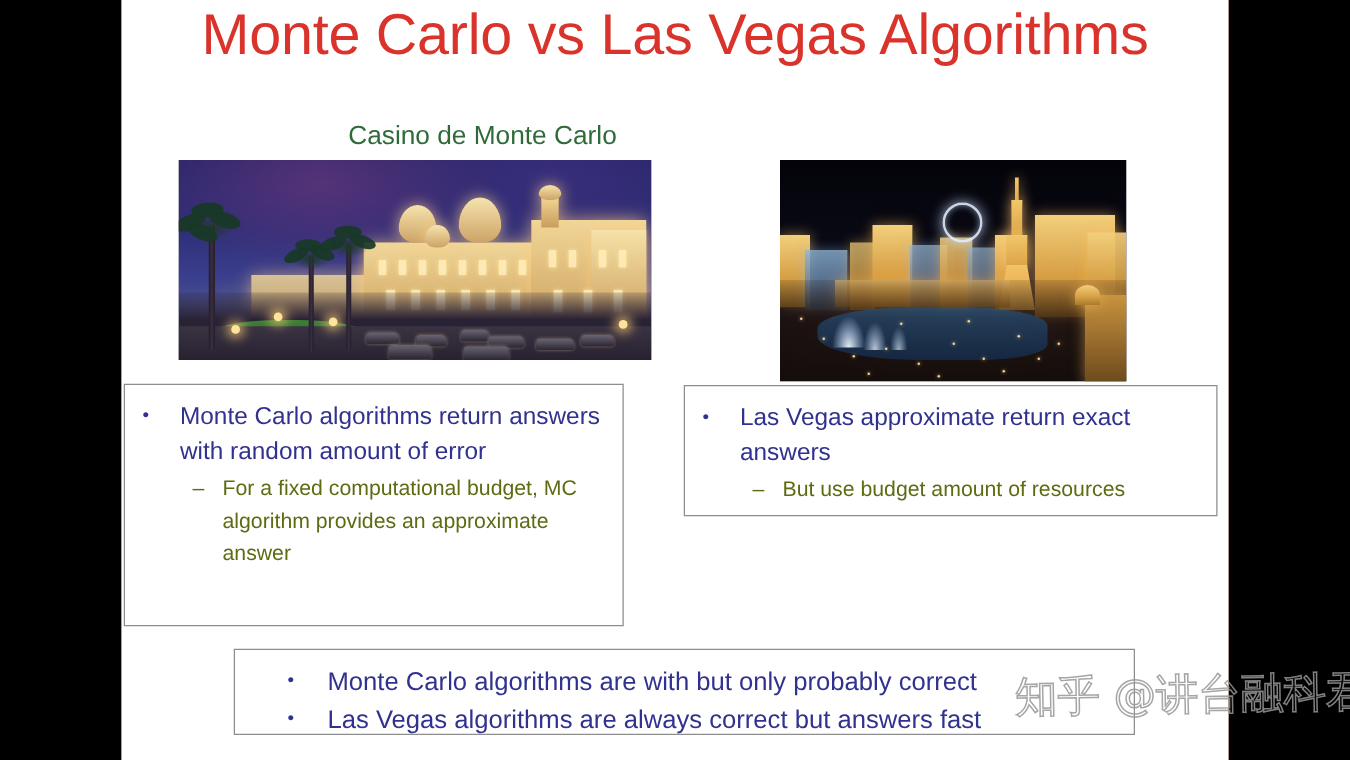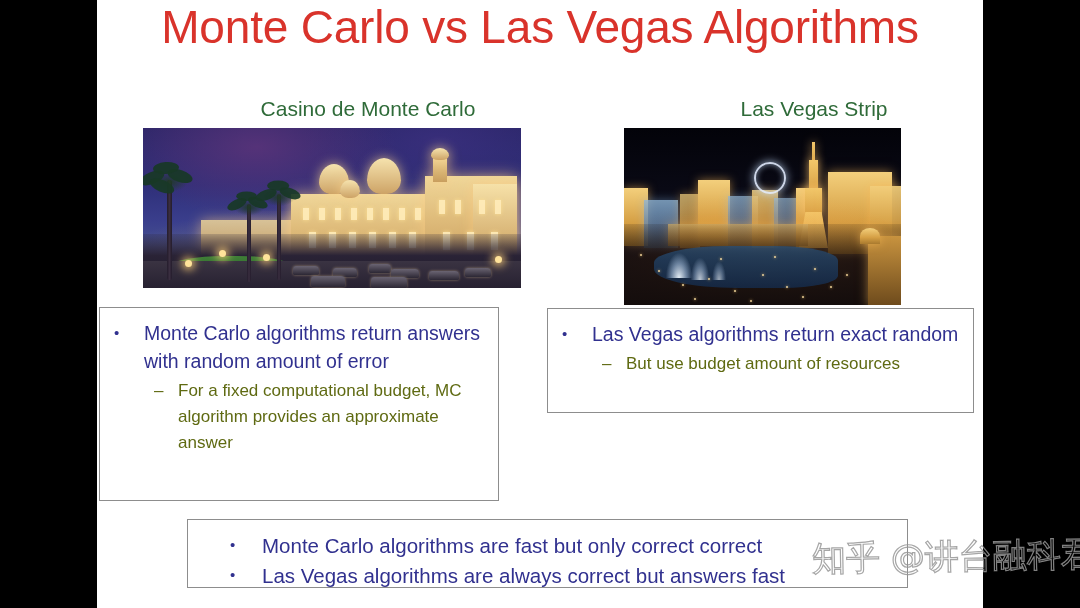--- a/index.html
+++ b/index.html
@@ -55,21 +55,21 @@
 
   
   .caption {
     position: absolute;
     color: #2f6b39;
     font-size: 21px;
     line-height: 26px;
     white-space: nowrap;
     font-family: "Liberation Sans", sans-serif;
   }
-  #caption-left  { left: 106px; top: 96px; width: 330px; text-align: center; }
+  #caption-left  { left: 124px; top: 96px; width: 330px; text-align: center; }
   #caption-right { left: 567px; top: 96px; width: 300px; text-align: center; }
 
   
   .photo {
     position: absolute;
     overflow: hidden;
     background: #0b0c22;
   }
   #photo-monte-carlo { left: 46px;  top: 128px; width: 378px; height: 160px; }
   #photo-las-vegas   { left: 527px; top: 128px; width: 277px; height: 177px; }
@@ -277,21 +277,20 @@
 </head>
 <body>
 
 <div id="stage">
 
   <div id="slide">
 
     <div id="slide-title">Monte Carlo vs Las Vegas Algorithms</div>
 
     <div class="caption" id="caption-left">Casino de Monte Carlo</div>
-    <div class="caption" id="caption-right">Las Vegas Strip</div>
 
     <div class="photo" id="photo-monte-carlo">
       <div class="mc-sky"></div>
       <div class="mc-haze"></div>
 
       <div class="mc-bldg" style="left:58px;  top:92px;  width:118px; height:40px; opacity:.86;"></div>
       <div class="mc-bldg" style="left:150px; top:82px;  width:72px;  height:50px; opacity:.9;"></div>
 
       <div class="mc-bldg" style="left:148px; top:66px; width:196px; height:72px;"></div>
       <div class="mc-bldg" style="left:282px; top:48px; width:92px;  height:90px;"></div>
@@ -431,36 +430,36 @@
             <span class="txt">For a fixed computational budget, MC algorithm provides an approximate answer</span>
           </div>
         </div>
       </div>
     </div>
 
     <div class="bulletbox" id="box-right">
       <div class="inner">
         <div class="blue-row">
           <span class="bullet">•</span>
-          <span class="txt">Las Vegas algorithms return exact random</span>
+          <span class="txt">Las Vegas approximate return exact answers</span>
         </div>
         <div class="sub-block">
           <div class="sub-row">
             <span class="dash">–</span>
             <span class="txt">But use budget amount of resources</span>
           </div>
         </div>
       </div>
     </div>
 
     <div class="bulletbox" id="box-bottom">
       <div class="inner">
         <div class="blue-row">
           <span class="bullet">•</span>
-          <span class="txt">Monte Carlo algorithms are fast but only correct correct</span>
+          <span class="txt">Monte Carlo algorithms are with but only probably correct</span>
         </div>
         <div class="blue-row">
           <span class="bullet">•</span>
           <span class="txt">Las Vegas algorithms are always correct but answers fast</span>
         </div>
       </div>
     </div>
 
   </div>
 

